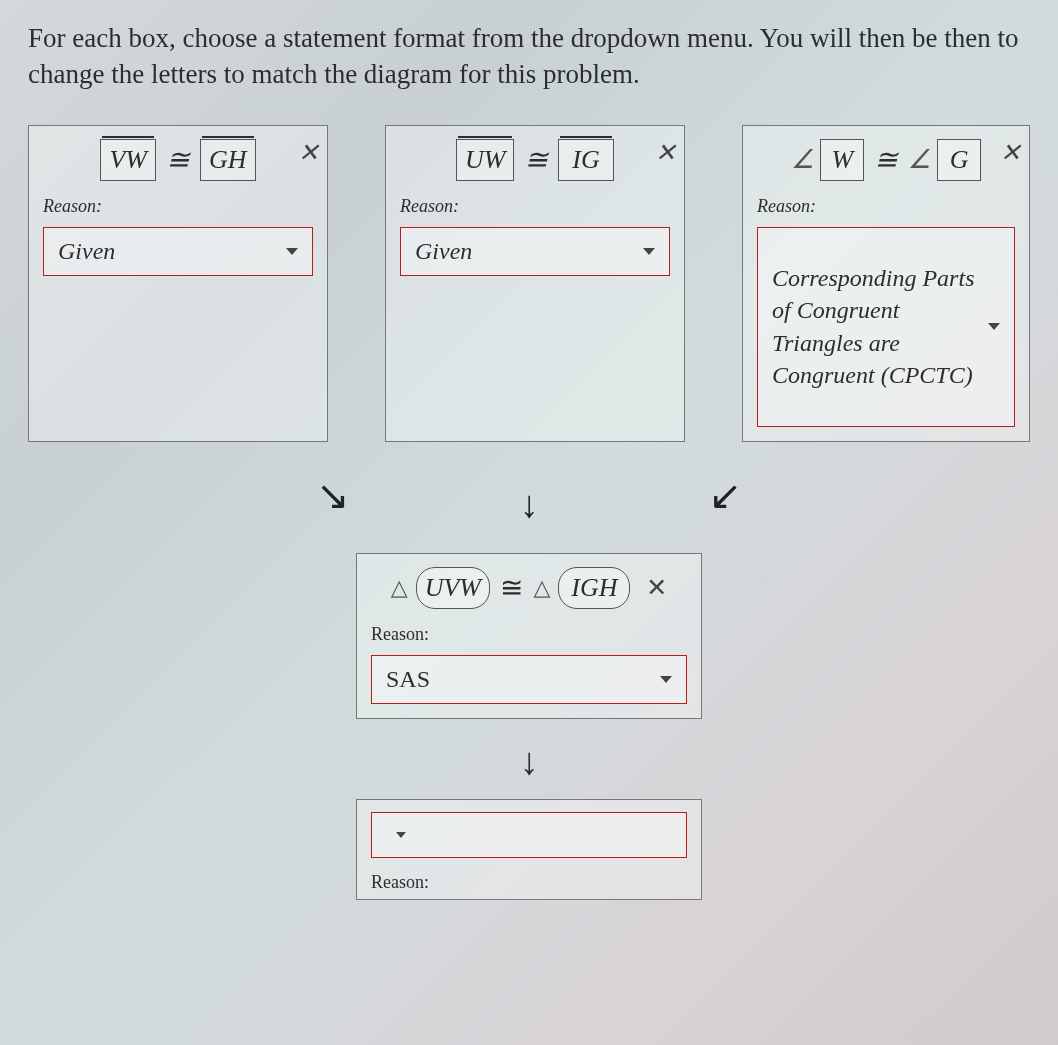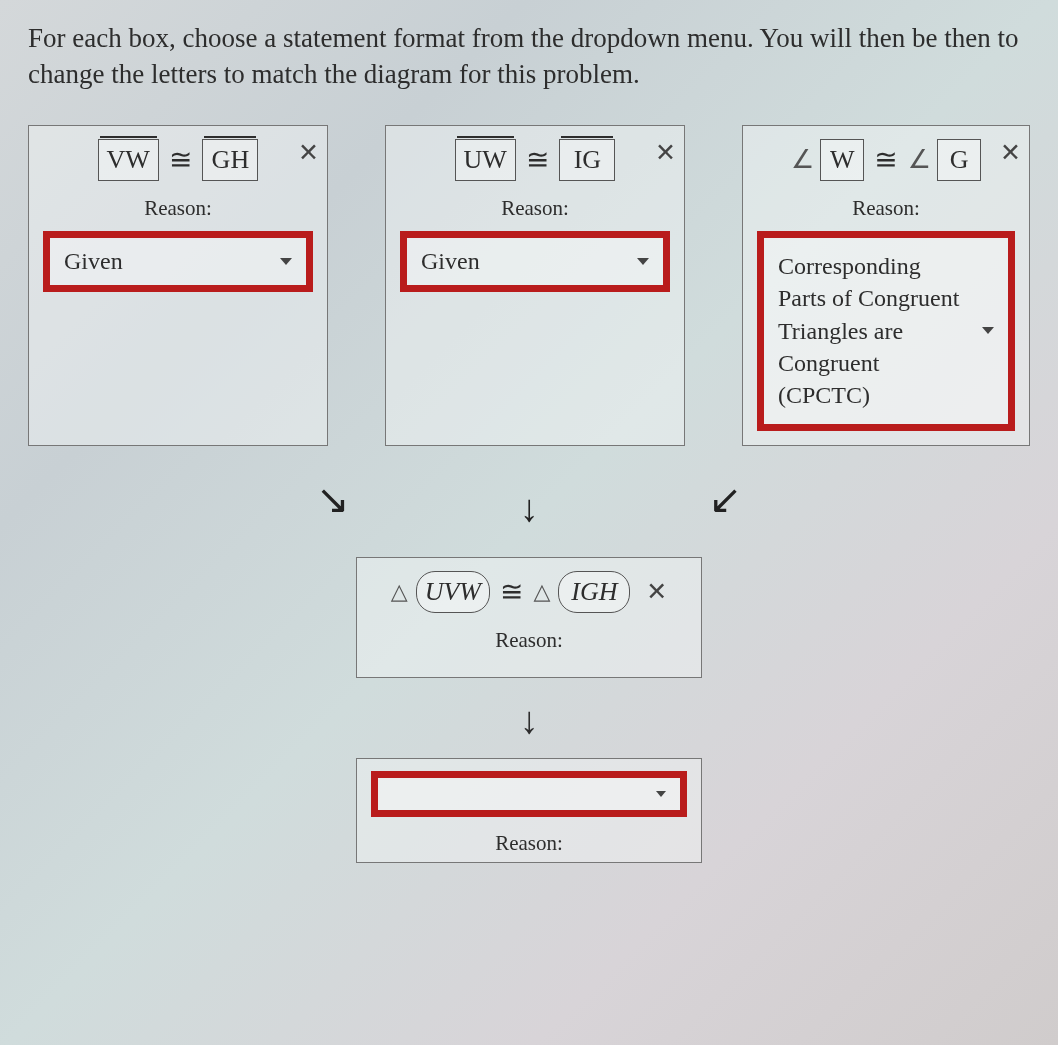--- a/index.html
+++ b/index.html
@@ -15,20 +15,21 @@
     .instructions {
       font-size: 27px;
       line-height: 1.35;
       margin-bottom: 32px;
     }
     .top-row {
       display: flex;
       gap: 42px;
       justify-content: space-between;
       margin-bottom: 10px;
+      font-style: italic;
     }
     .card {
       border: 1px solid #777;
       background: rgba(248,250,250,0.4);
       padding: 12px 14px 14px 14px;
       position: relative;
     }
     .card.narrow { width: 300px; }
     .card.wide { width: 288px; }
     .statement-line {
@@ -94,31 +95,31 @@
     .angle-sym {
       font-size: 26px;
       color: #555;
       margin-right: -2px;
     }
     .triangle-sym {
       font-size: 22px;
       color: #555;
     }
     .reason-label {
-      text-align: center;
-      font-size: 21px;
+      text-align: left;
+      font-size: 18px;
       margin: 14px 0 10px 0;
     }
     .dropdown {
-      border: 7px solid #b91c1c;
+      border: 1px solid #b91c1c;
       background: rgba(252,252,252,0.4);
       padding: 10px 14px;
       font-size: 24px;
       display: flex;
-      justify-content: flex-end;
+      justify-content: flex-start;
       align-items: center;
       cursor: pointer;
       min-height: 46px;
     }
     .dropdown.tall {
       align-items: center;
       min-height: 200px;
       padding: 8px 14px;
       line-height: 1.35;
     }
@@ -246,20 +247,24 @@
 <div class="card mid-card">
   <div class="statement-line">
     <span class="triangle-sym">△</span>
     <span class="letter-input italic" style="min-width:72px">UVW</span>
     <span class="congruent">≅</span>
     <span class="triangle-sym">△</span>
     <span class="letter-input italic" style="min-width:72px">IGH</span>
     <span class="close-x-inline">✕</span>
   </div>
   <div class="reason-label">Reason:</div>
+  <div class="dropdown">
+    <span class="dropdown-text">SAS</span>
+    <span class="caret"></span>
+  </div>
 </div>
 
 <div class="arrow-single">↓</div>
 
 <div class="card bottom-card">
   <div class="dropdown placeholder">
     <span class="caret small"></span>
   </div>
   <div class="reason-label" style="margin-bottom:2px">Reason:</div>
 </div>

